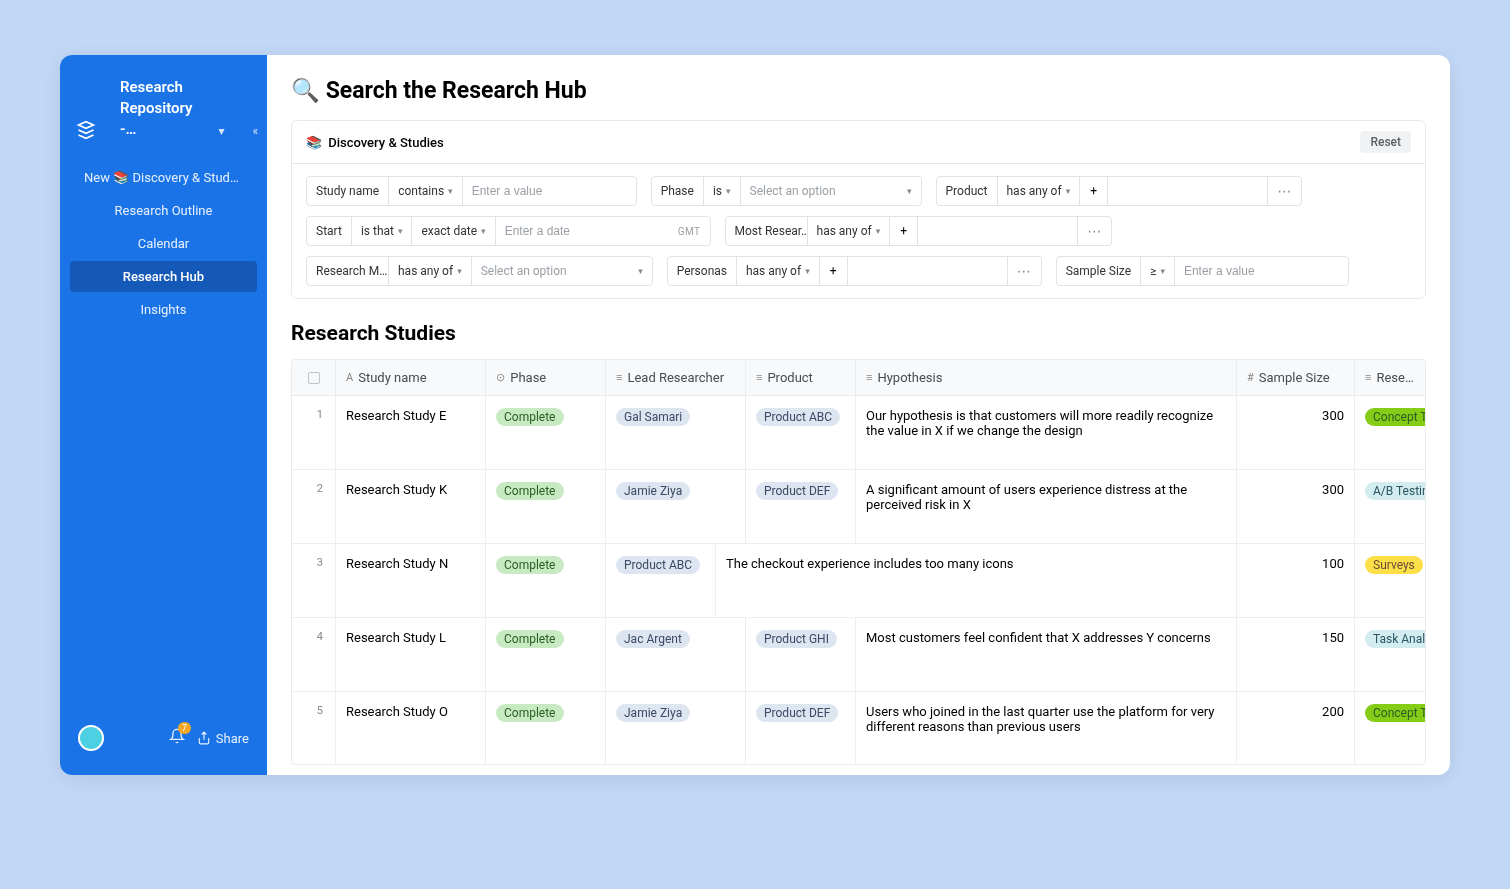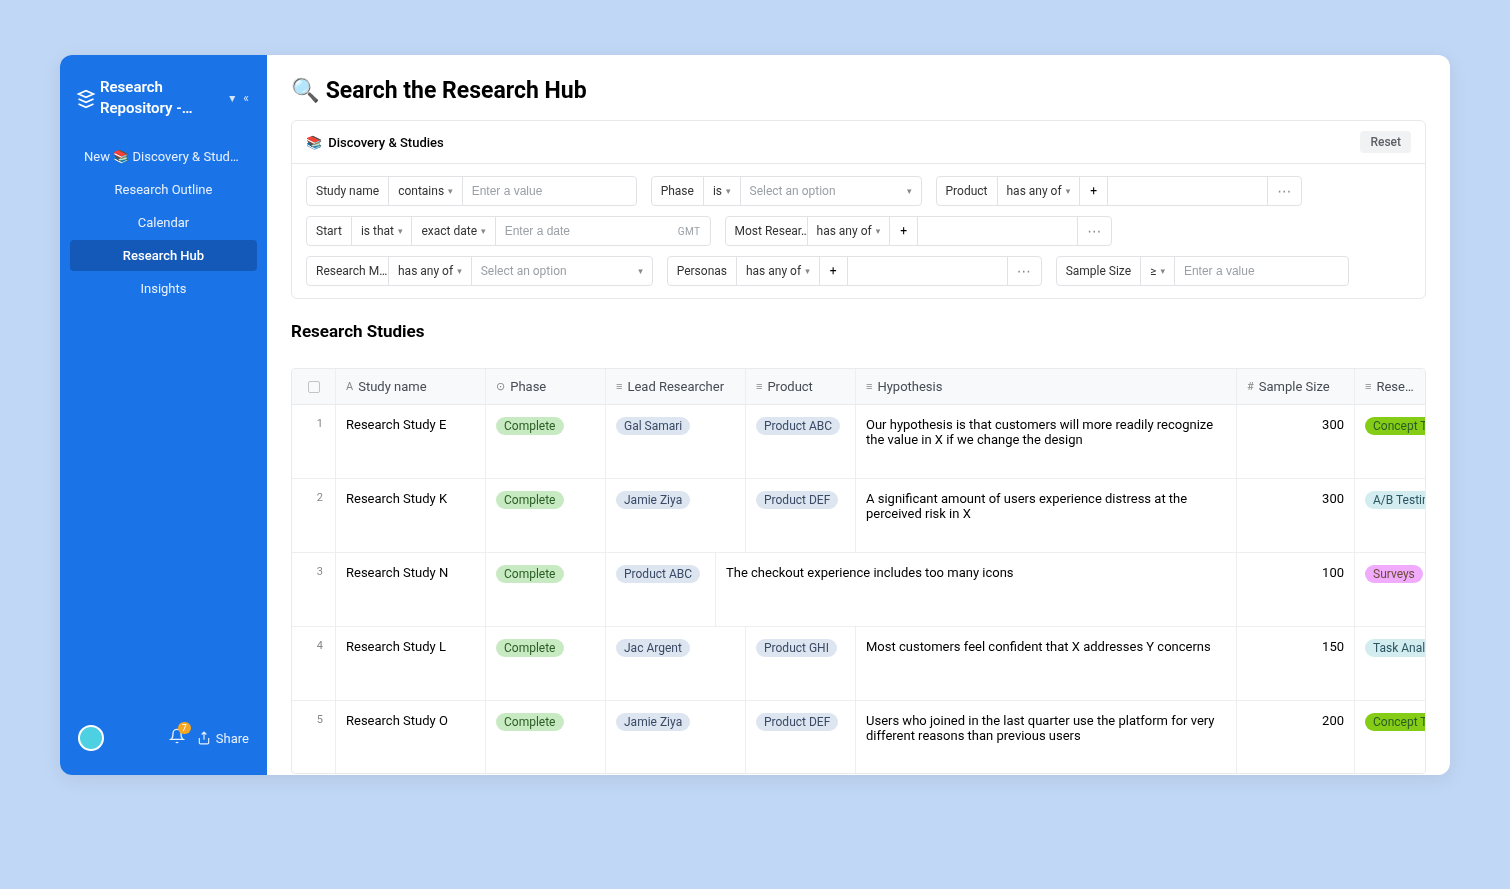--- a/index.html
+++ b/index.html
@@ -23,23 +23,23 @@
   width: 207px;
   background: #1a74e8;
   color: #fff;
   display: flex;
   flex-direction: column;
   padding: 16px 6px;
   position: relative;
 }
 .sidebar-header {
   display: flex;
-  align-items: center;
+  align-items: flex-end;
   padding: 6px 10px 14px 10px;
-  gap: 4px;
+  gap: 24px;
 }
 .ws-icon {
   width: 20px;
   height: 20px;
   flex-shrink: 0;
   margin-top: 2px;
 }
 .ws-title {
   font-size: 15px;
   font-weight: 600;
@@ -186,23 +186,23 @@
   width: 100%;
   color: #333;
 }
 .fg-input input::placeholder { color: #9aa0a6; }
 .fg-gmt { font-size: 10px; color: #9aa0a6; letter-spacing: 0.5px; }
 .filter-group > *:last-child { border-right: none; }
 .fg-more { color: #888; cursor: pointer; font-size: 14px; letter-spacing: 1px; }
 .plus-inside { border-right: 1px solid #e0e2e5; width:28px; display:flex; align-items:center; justify-content:center; cursor:pointer; }
 
 .section-title {
-  font-size: 17px;
+  font-size: 21px;
   font-weight: 700;
-  margin: 6px 0 27px 0;
+  margin: 6px 0 14px 0;
 }
 
 .table {
   border: 1px solid #e9eaec;
   border-radius: 4px;
   overflow: hidden;
   font-size: 13px;
 }
 .thead {
   display: flex;
@@ -248,21 +248,21 @@
 .chip {
   display: inline-block;
   padding: 2px 8px;
   border-radius: 10px;
   font-size: 12px;
   white-space: nowrap;
 }
 .chip-green { background: #c8eac2; color: #2a5d23; }
 .chip-blue { background: #dde5f1; color: #3a4a64; }
 .chip-teal { background: #d2ecf0; color: #2a5561; }
-.chip-peach { background: #f0abfc; color: #6b4a38; }
+.chip-peach { background: #fde047; color: #6b4a38; }
 .chip-lightgreen { background: #84cc16; color: #2a5d23; }
 .checkbox {
   width:12px; height:12px; border:1px solid #c0c3c8; border-radius:2px;
 }
 .trunc { white-space: nowrap; overflow: hidden; text-overflow: ellipsis; }
 </style>
 </head>
 <body>
 
 <div class="app-window">

